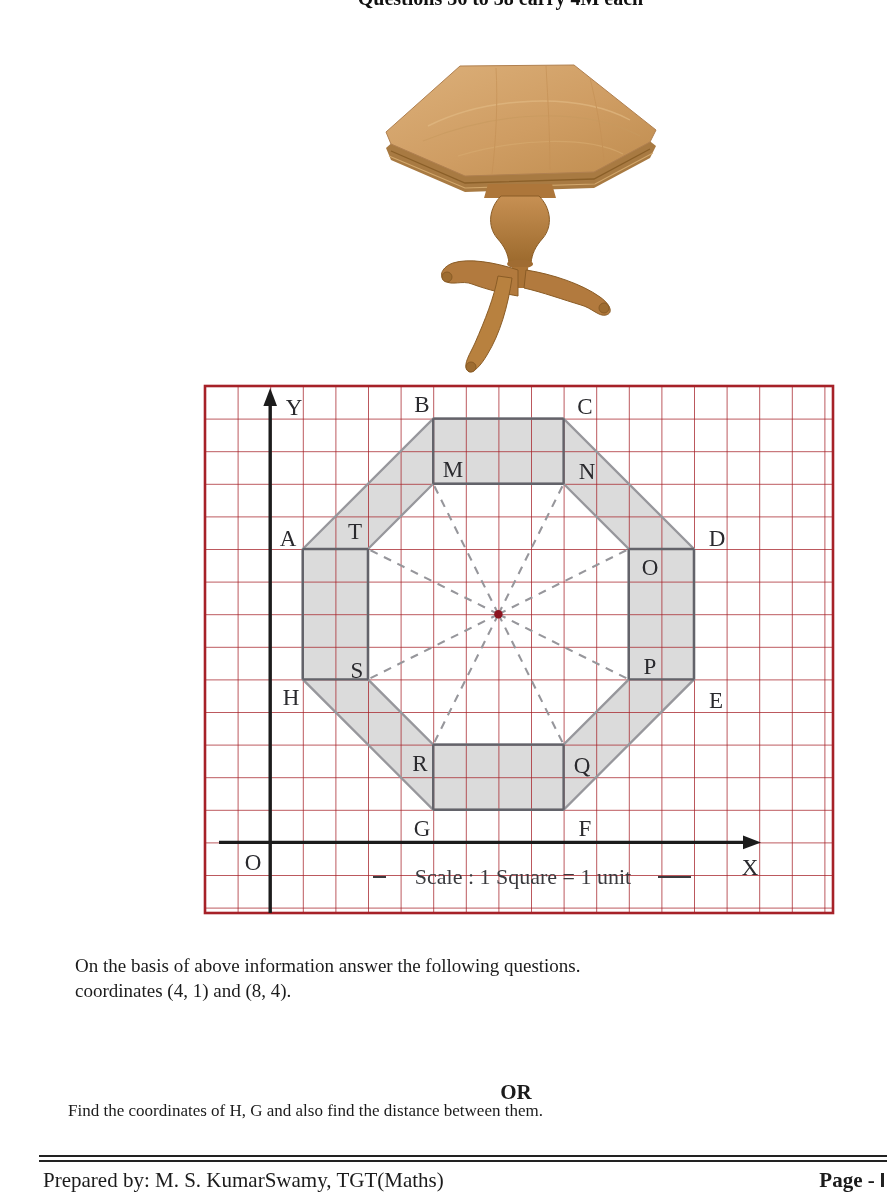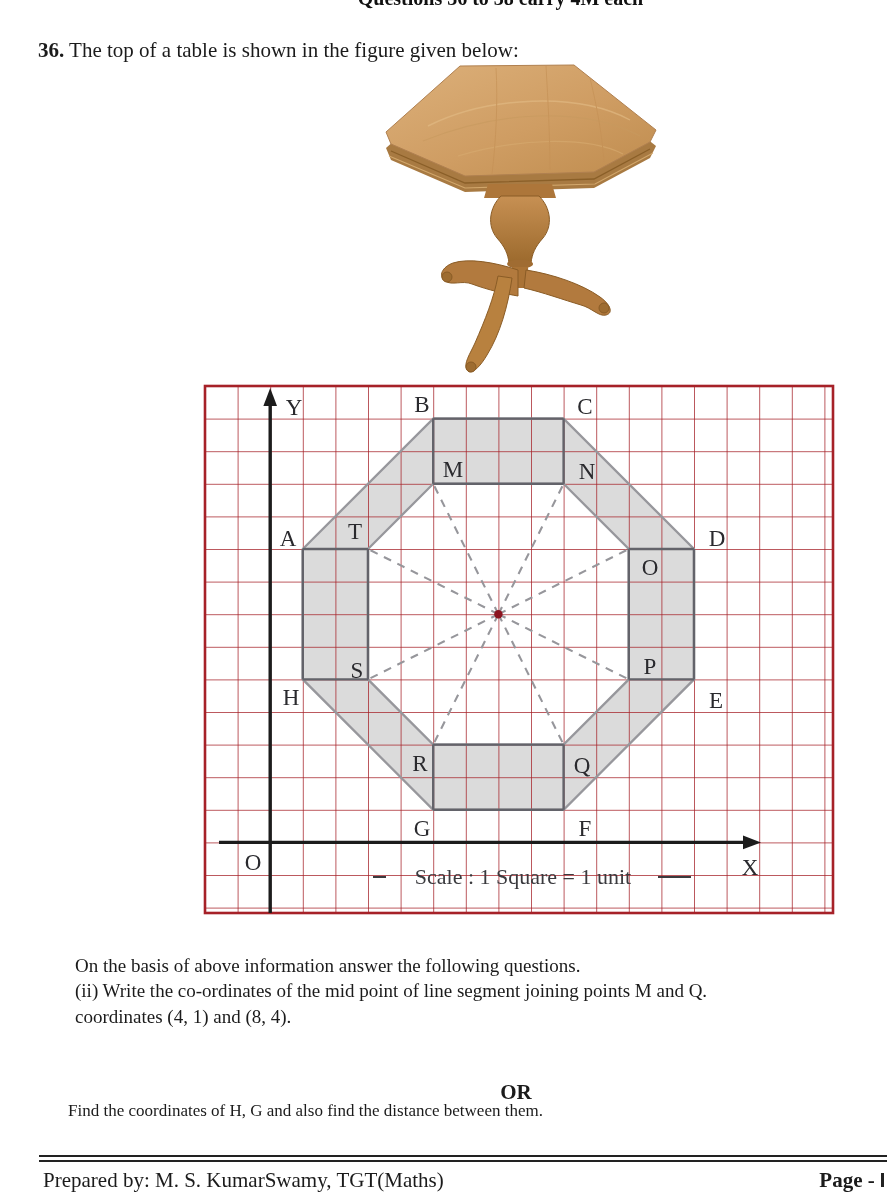--- a/index.html
+++ b/index.html
@@ -34,21 +34,20 @@
   .footer .page-label{position:absolute;right:3px;top:0;font-weight:bold;}
   .digit-sliver{display:inline-block;width:3px;height:14px;background:#222;vertical-align:baseline;margin-left:1px;}
 </style>
 </head>
 <body>
 
 <div class="page">
 
   <div class="clipped-header">Questions 36 to 38 carry 4M each</div>
 
-  <div class="question-line"><span class="qnum">36.</span><span> The top of a table is shown in the figure given below:</span></div>
 
   <div class="photo-wrap">
     <svg width="330" height="332" viewBox="0 0 330 332">
       <defs>
         <linearGradient id="woodTop" x1="0" y1="0" x2="1" y2="1">
           <stop offset="0" stop-color="#dcb07a"></stop>
           <stop offset="0.55" stop-color="#cf9d63"></stop>
           <stop offset="1" stop-color="#bf8c4e"></stop>
         </linearGradient>
         <linearGradient id="woodVase" x1="0" y1="0" x2="0" y2="1">
@@ -141,21 +140,20 @@
       <g stroke="#3a3a3e" stroke-width="2">
         <line x1="170" y1="493" x2="183" y2="493"></line>
         <line x1="455" y1="493" x2="488" y2="493"></line>
       </g>
       <text class="scale-text" x="320" y="500">Scale : 1 Square = 1 unit</text>
     </svg>
   </div>
 
   <div class="qblock">
     <div class="line">On the basis of above information answer the following questions.</div>
-    <div class="line">(ii) Write the co-ordinates of the mid point of line segment joining points M and Q.</div>
     <div class="line">coordinates (4, 1) and (8, 4).</div>
   </div>
 
   <div class="or-line">OR</div>
   <div class="or-question">Find the coordinates of H, G and also find the distance between them.</div>
 
   <div class="footer-rule"></div>
   <div class="footer">
     <span>Prepared by: </span><span class="prepared-name">M. S. KumarSwamy, TGT(Maths)</span>
     <span class="page-label"><span>Page - </span><span class="digit-sliver"></span></span>

